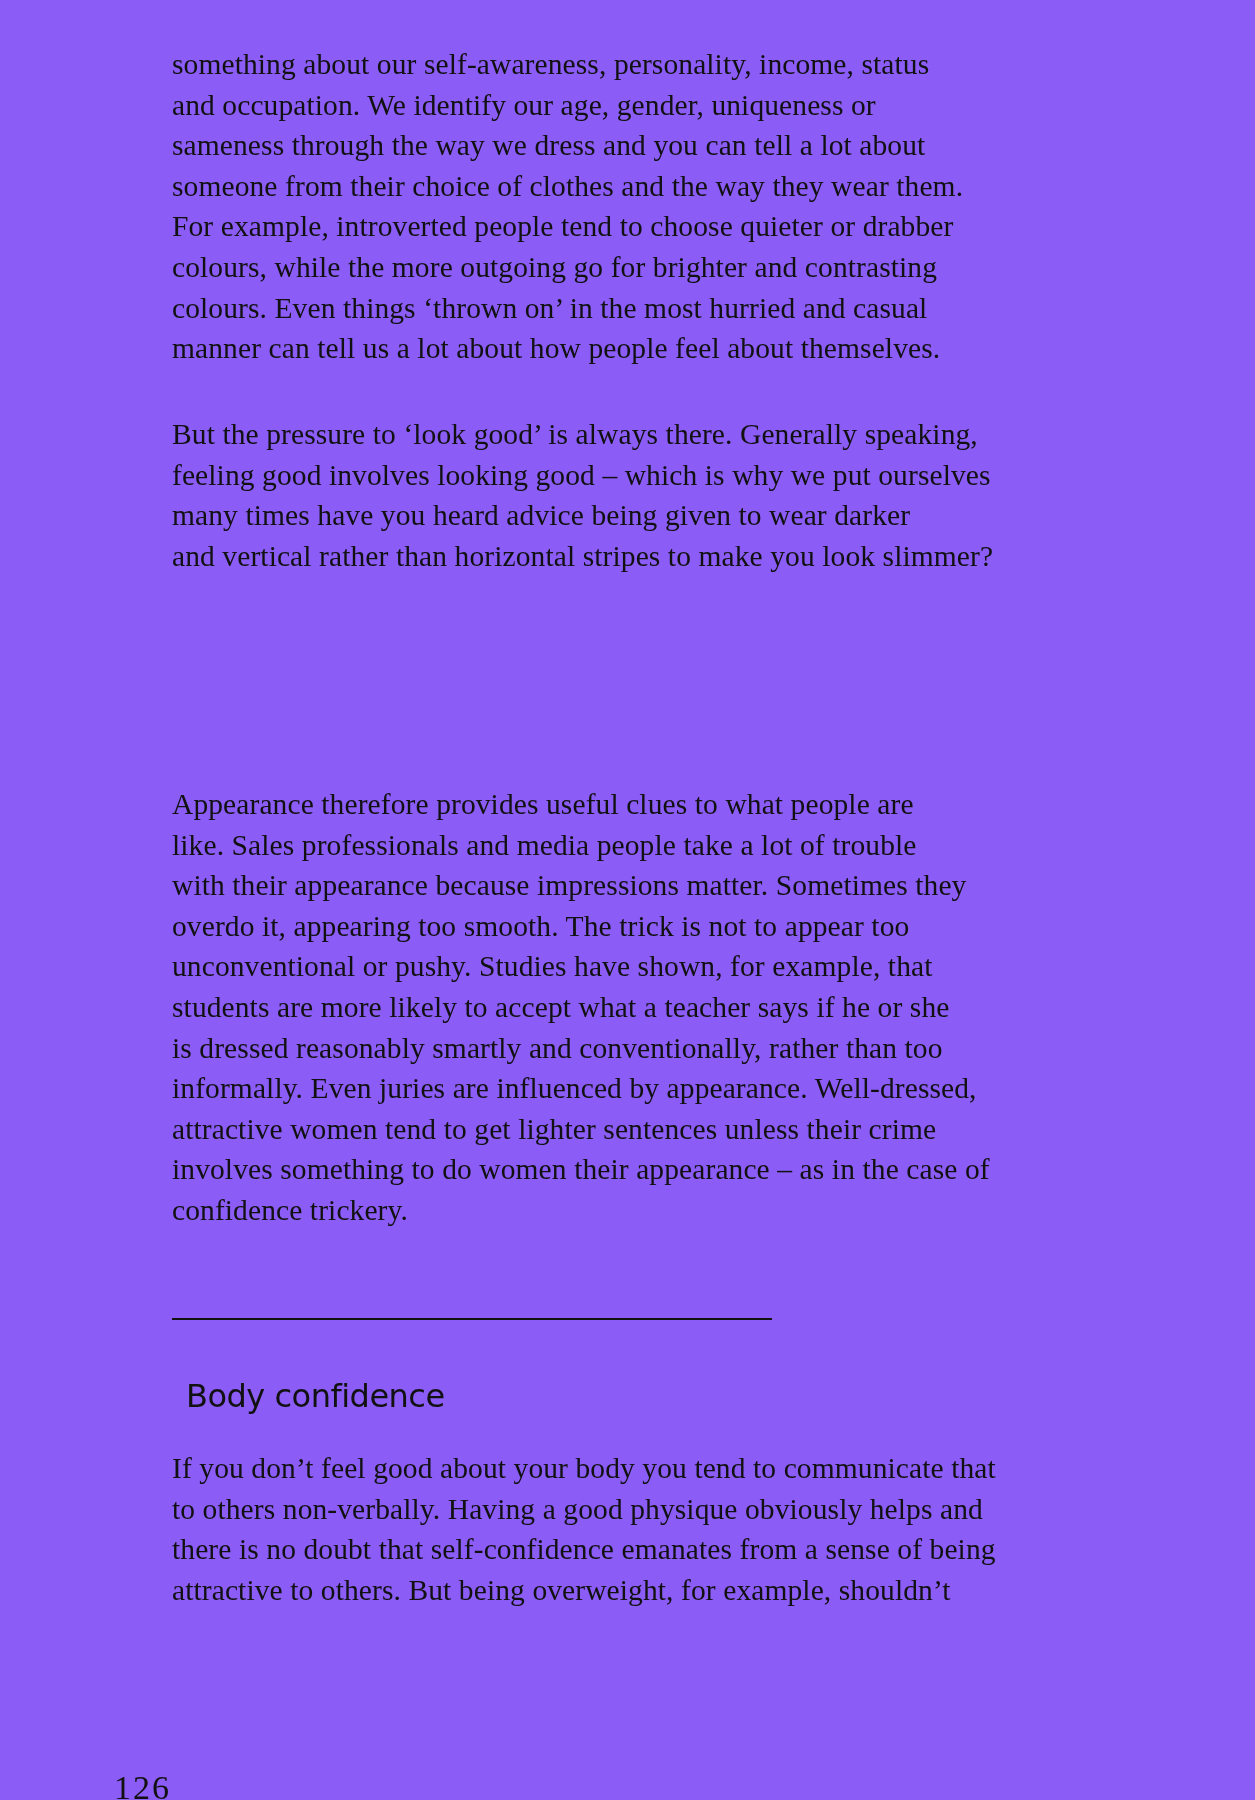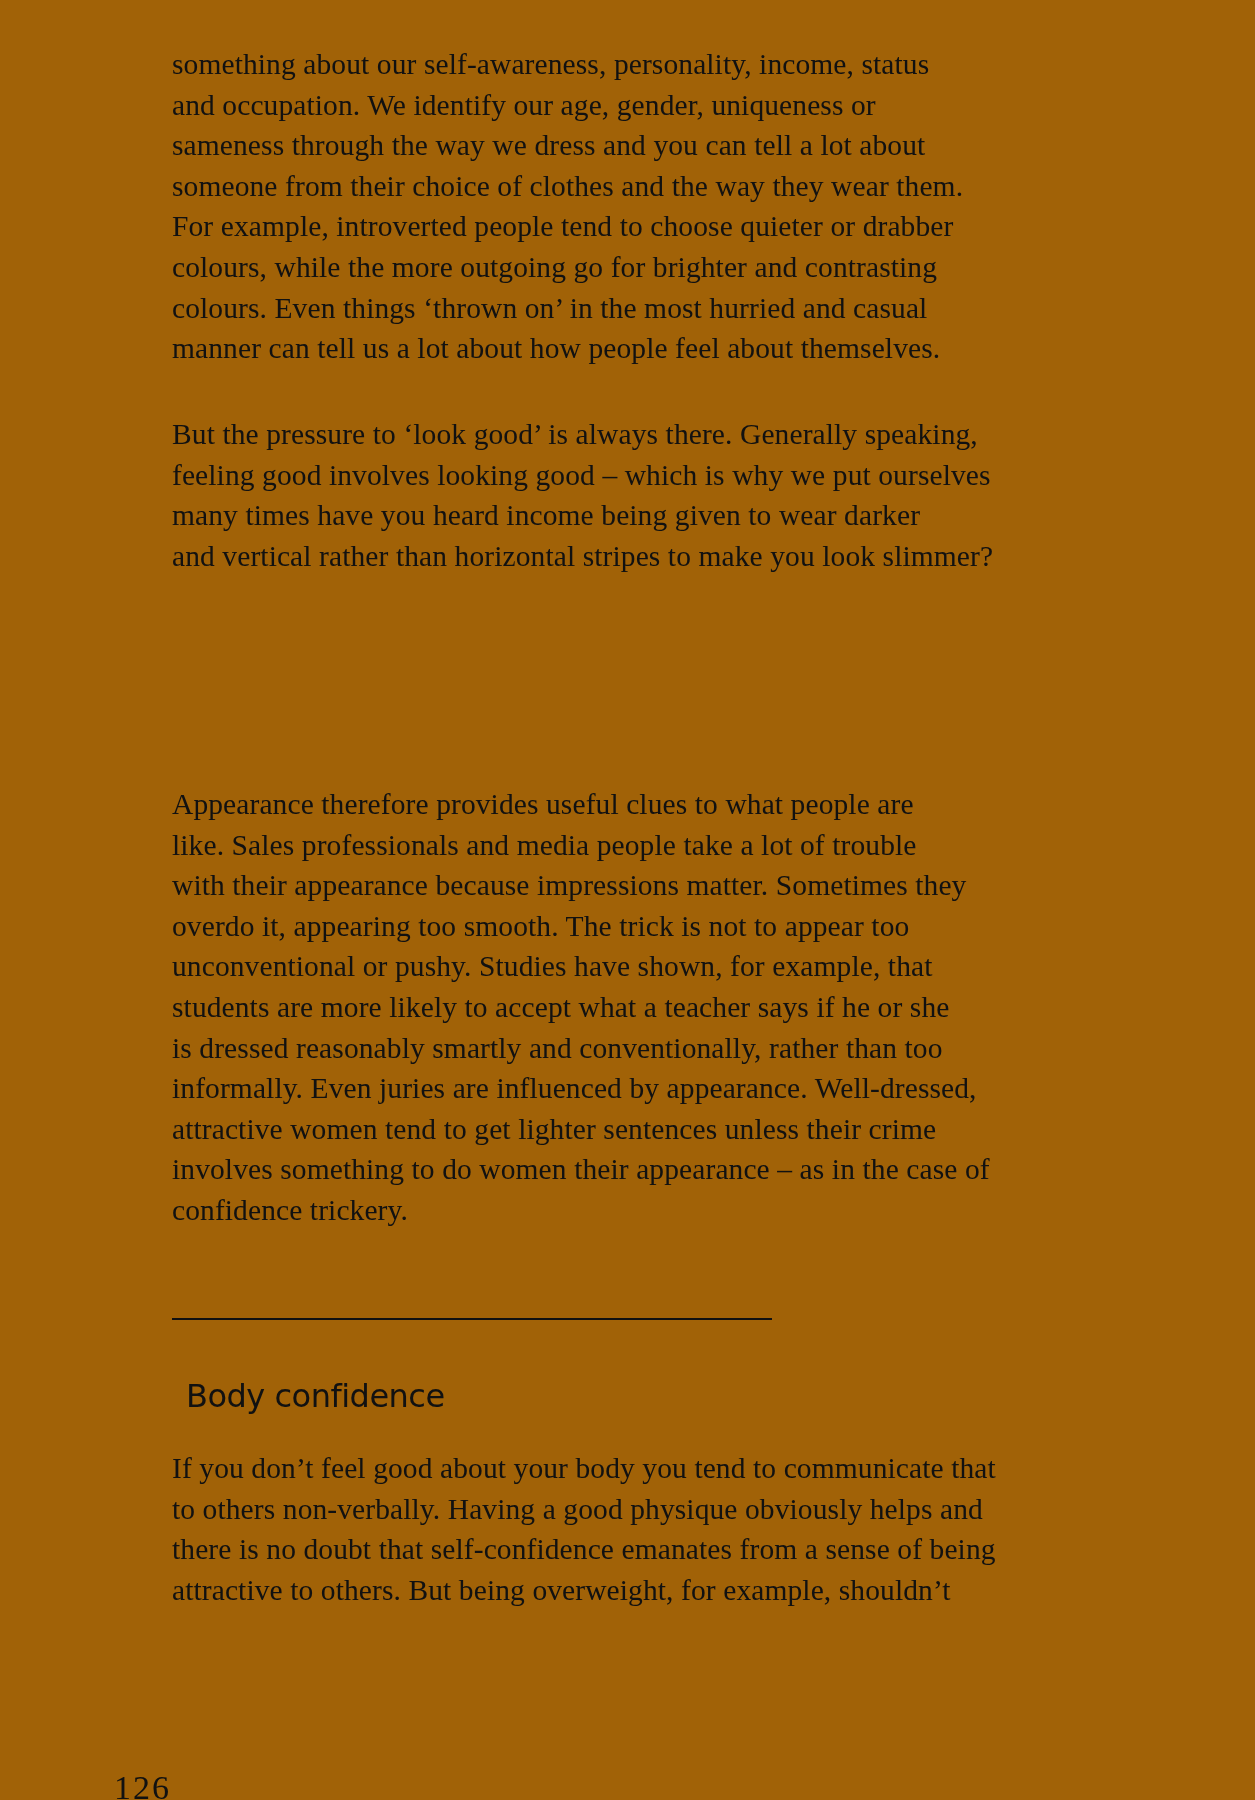--- a/index.html
+++ b/index.html
@@ -1,17 +1,17 @@
 <!DOCTYPE html>
 <html><head>
 <meta charset="utf-8">
 <style>
   html, body { margin: 0; padding: 0; background: #ffffff; }
   body { width: 1255px; height: 1800px; position: relative; overflow: hidden; }
-  .page { position: absolute; left: 0; top: 0; width: 1255px; height: 1800px; background: #a16207; }
+  .page { position: absolute; left: 0; top: 0; width: 1255px; height: 1800px; background: #8b5cf6; }
   .para { position: absolute; left: 172px; width: 975px; margin: 0; }
   .line {
     display: block;
     font-family: "Liberation Serif", "DejaVu Serif", serif;
     font-size: 29.5px;
     line-height: 40.6px;
     height: 40.6px;
     color: #111111;
     white-space: nowrap;
     letter-spacing: 0.1px;
@@ -41,21 +41,21 @@
     <span class="line">someone from their choice of clothes and the way they wear them.</span>
     <span class="line">For example, introverted people tend to choose quieter or drabber</span>
     <span class="line">colours, while the more outgoing go for brighter and contrasting</span>
     <span class="line">colours. Even things ‘thrown on’ in the most hurried and casual</span>
     <span class="line">manner can tell us a lot about how people feel about themselves.</span>
   </div>
 
   <div class="para" style="top:414px">
     <span class="line">But the pressure to ‘look good’ is always there. Generally speaking,</span>
     <span class="line">feeling good involves looking good – which is why we put ourselves</span>
-    <span class="line">many times have you heard income being given to wear darker</span>
+    <span class="line">many times have you heard advice being given to wear darker</span>
     <span class="line">and vertical rather than horizontal stripes to make you look slimmer?</span>
   </div>
 
   <div class="para" style="top:784px">
     <span class="line">Appearance therefore provides useful clues to what people are</span>
     <span class="line">like. Sales professionals and media people take a lot of trouble</span>
     <span class="line">with their appearance because impressions matter. Sometimes they</span>
     <span class="line">overdo it, appearing too smooth. The trick is not to appear too</span>
     <span class="line">unconventional or pushy. Studies have shown, for example, that</span>
     <span class="line">students are more likely to accept what a teacher says if he or she</span>

